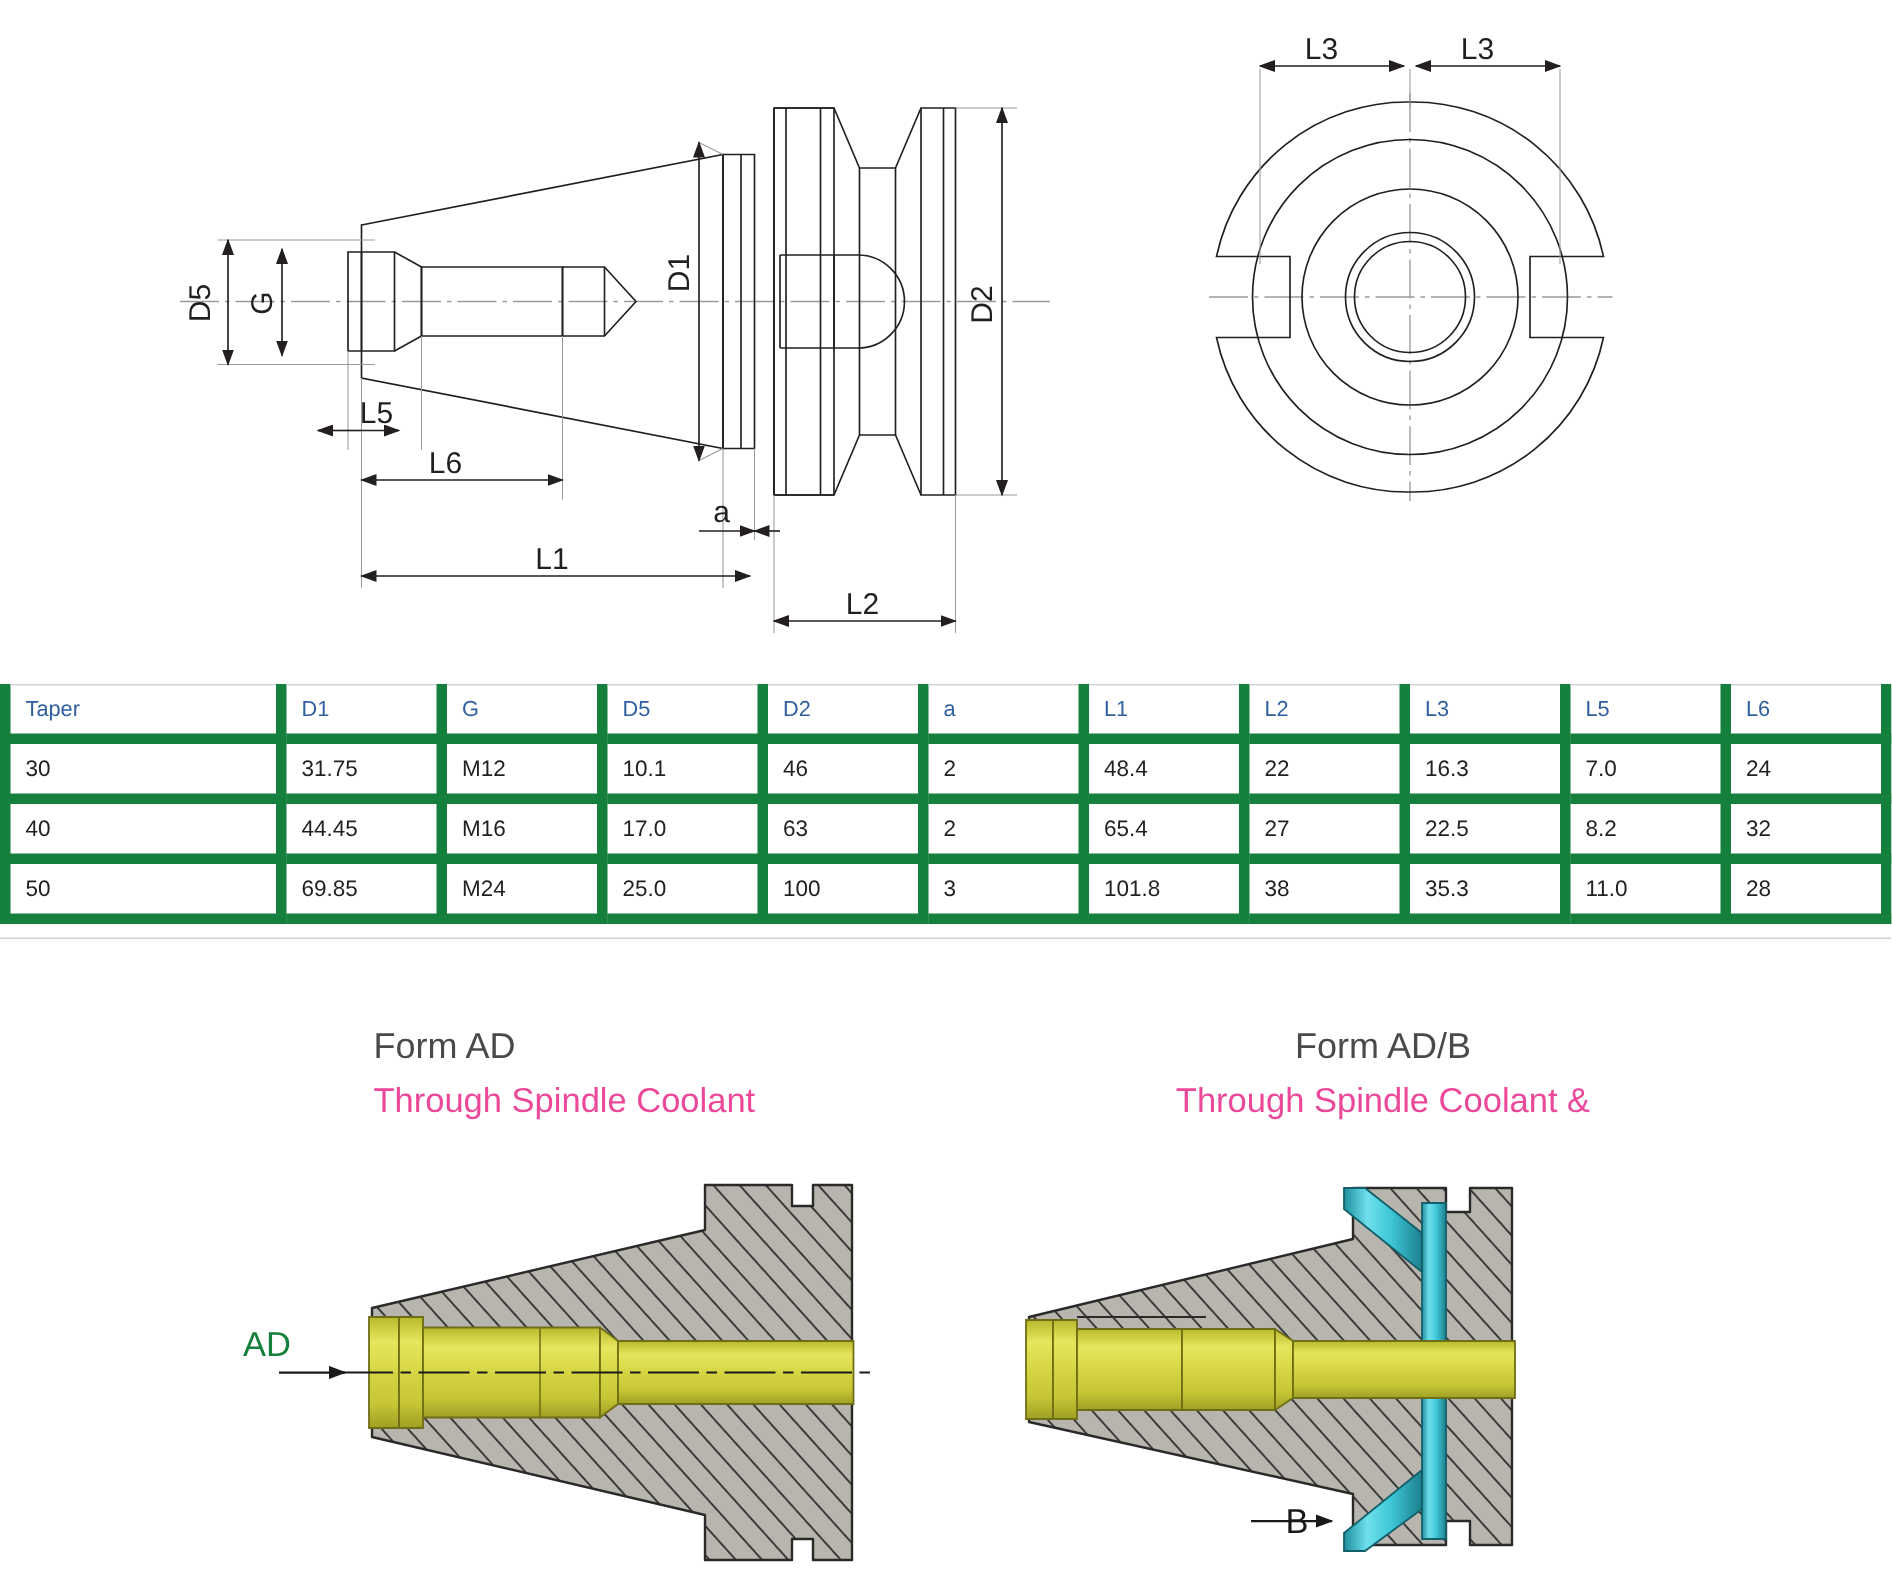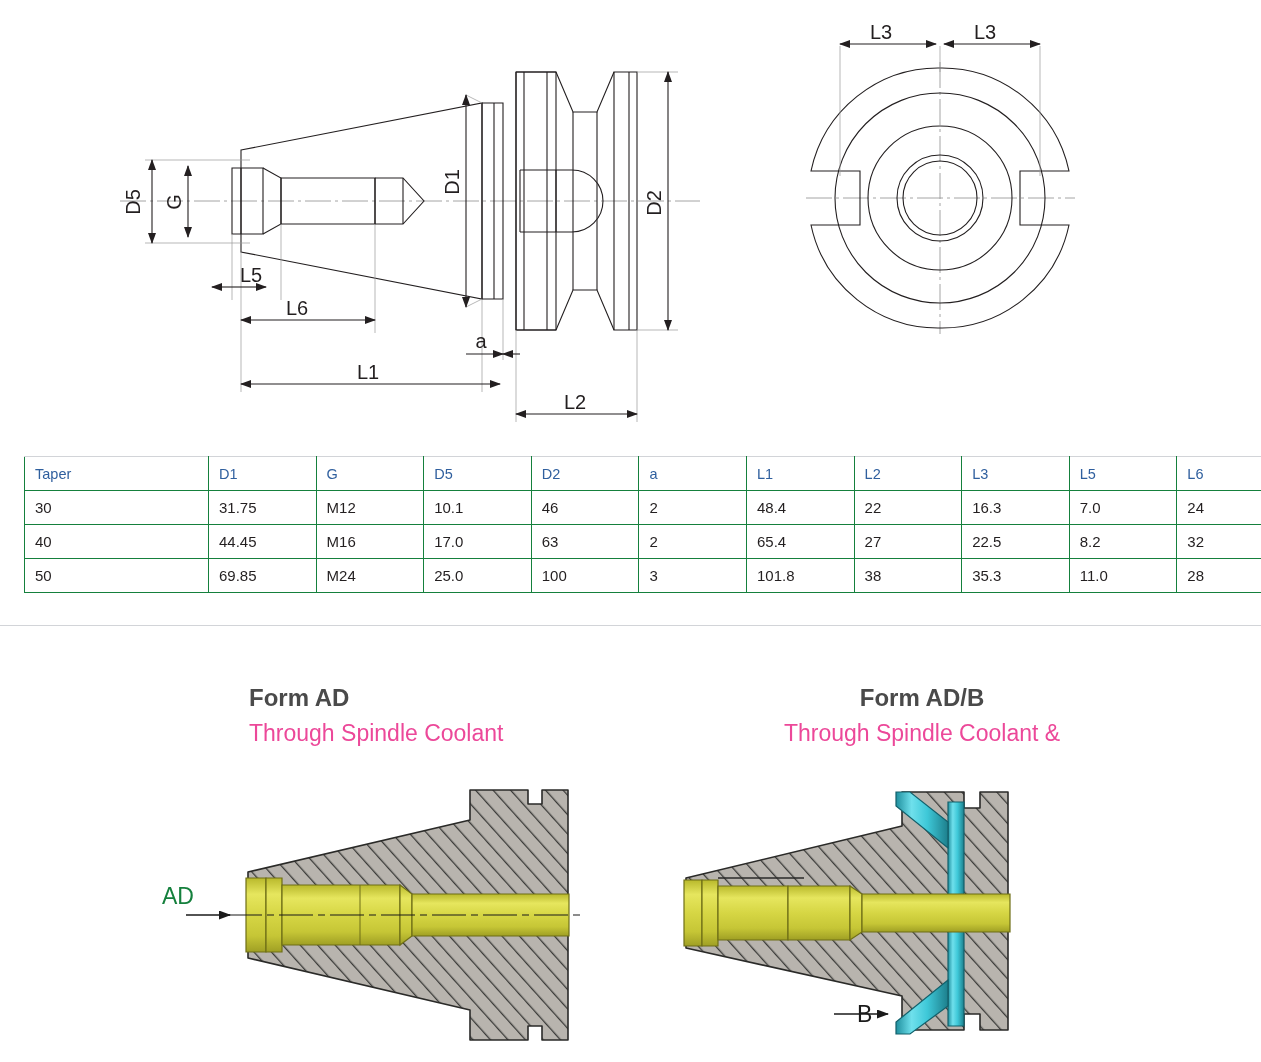--- a/index.html
+++ b/index.html
@@ -13,30 +13,30 @@
     overflow:hidden;
   }
   .stage { position:absolute; inset:0; }
 
   
   #drawing-area { position:absolute; left:0; top:0; width:1261px; height:450px; }
   #drawing-area svg { display:block; }
 
   
   #spec-table-wrap {
-    position:absolute; left:0; top:456px; width:1261px;padding-left:24px;
+    position:absolute; left:0; top:456px; width:1261px;
   }
   table.spec {
     border-collapse:collapse;
     width:1261px;
     table-layout:fixed;
     font-size:14.5px;
   }
   table.spec th, table.spec td {
-    border:1px solid #15803d;
+    border:7px solid #15803d;
     padding:8px 0 8px 10px;
     text-align:left;
     font-weight:normal;
     height:34px;
     vertical-align:middle;
     white-space:nowrap;
   }
   table.spec th {
     color:#2f5f9e;
     font-size:14.5px;
@@ -49,21 +49,21 @@
   #section-divider {
     position:absolute; left:0; top:625px; width:1261px; height:1px;
     background:#d2d4d8;
   }
 
   
   .form-block { position:absolute; }
   #form-ad-block   { left:249px; top:684px; width:430px; }
   #form-adb-block  { left:687px; top:684px; width:470px;text-align:center; }
   .form-title {
-    font-size:24px; color:#4a4a4a; font-weight:bold;
+    font-size:24px; color:#4a4a4a; font-weight:normal;
     line-height:1.2; margin:0 0 4px 0;
     font-family:"Liberation Sans", sans-serif;
   }
   .form-sub {
     font-size:23px; color:#ec4899; line-height:1.44; margin:0;
   }
 
   #form-ad-figure  { position:absolute; left:170px; top:782px; }
   #form-adb-figure { position:absolute; left:672px; top:782px; }
   .figure svg { display:block; }

